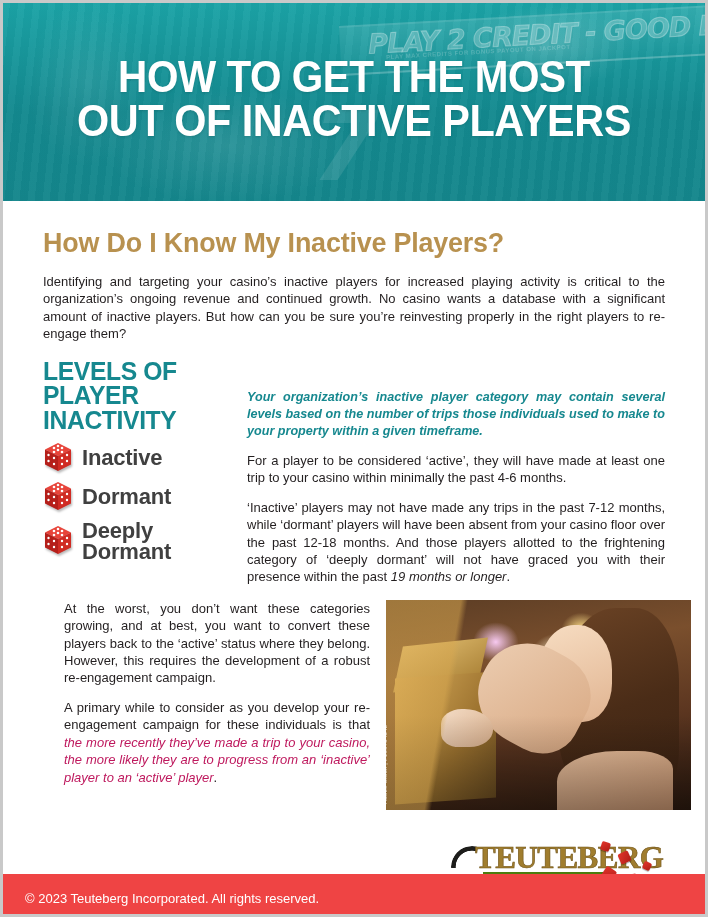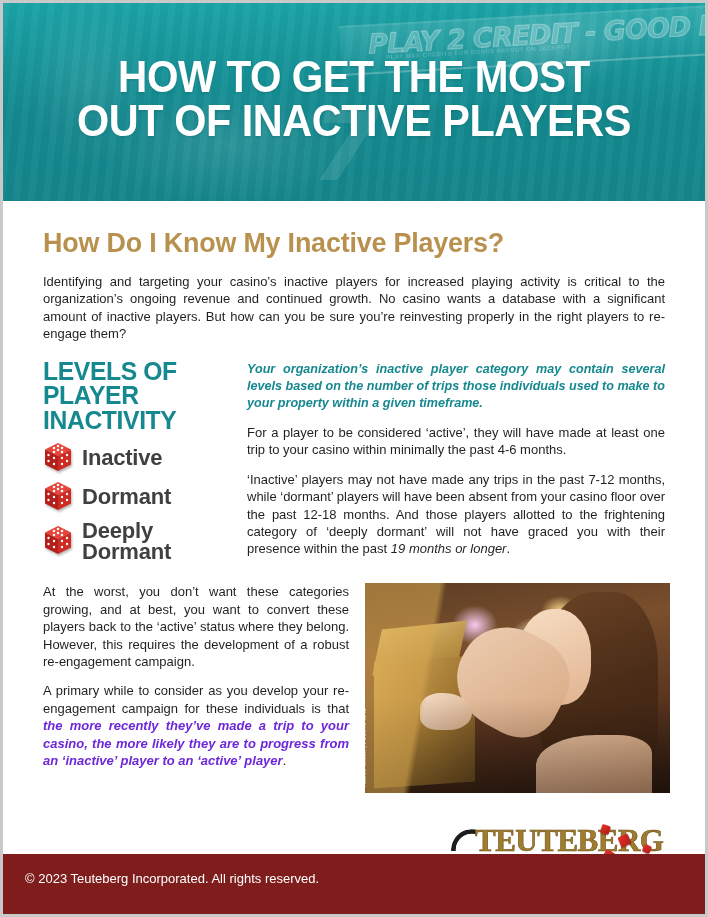--- a/index.html
+++ b/index.html
@@ -96,32 +96,32 @@
     transform:scaleX(.96);transform-origin:left center;
   }
   p.body{
     margin:0 0 12px 0;
     font-size:13px;line-height:1.34;
     color:#231f20;
     text-align:justify;
   }
   p.body.last{margin-bottom:0;}
   .teal-em{
-    color:#6d28d9;font-weight:bold;font-style:italic;
+    color:#be185d;font-weight:normal;font-style:italic;
   }
   .ital{font-style:italic;}
 
   
   .levels-row{
     display:flex;
     margin-top:16px;
     gap:32px;
   }
   .levels-left{width:172px;flex:0 0 172px;}
-  .levels-right{flex:1;}
+  .levels-right{flex:1;margin-top:28px;}
 
   .levels-head{
     font-family:"Liberation Sans Narrow","Liberation Sans",sans-serif;
     font-size:26px;font-weight:bold;
     color:#16888f;
     line-height:.95;
     letter-spacing:-.4px;
     margin:0 0 9px 0;
     transform:scaleX(.95);transform-origin:left center;
   }
@@ -148,20 +148,21 @@
     font-size:12.6px;line-height:1.36;
     color:#16888f;font-weight:bold;font-style:italic;
     text-align:justify;
   }
 
   
   .mid-row{
     display:flex;
     margin-top:14px;
     gap:16px;
+    margin-left:21px;
   }
   .mid-left{width:306px;flex:0 0 306px;}
   .photo-wrap{
     position:relative;
     width:305px;height:210px;
     flex:0 0 305px;
     overflow:hidden;
     background:#2a1a10;
   }
   .photo-art{
@@ -283,22 +284,22 @@
   }
   .mini-die{
     position:absolute;border-radius:2px;
     background:linear-gradient(135deg,#e2352c,#b01c16);
     box-shadow:0 1px 1px rgba(0,0,0,.35);
   }
 
   
   .footer{
     position:absolute;left:0;bottom:0;
-    width:702px;height:60px;
-    background:#7f1d1d;
+    width:702px;height:40px;
+    background:#ef4444;
   }
   .footer-text{
     position:absolute;left:22px;top:17px;
     color:#ffffff;font-size:13px;
   }
 </style>
 </head>
 <body>
 
 <div class="page">

